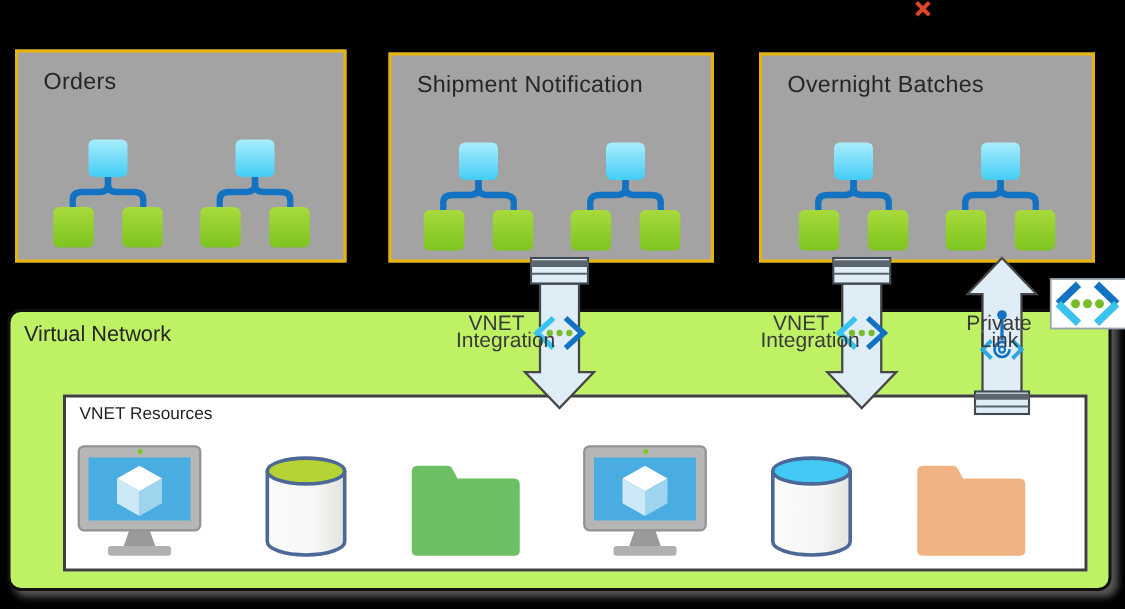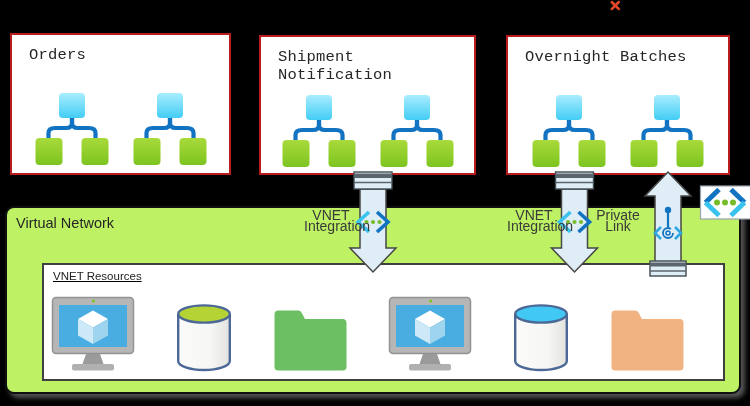--- a/index.html
+++ b/index.html
@@ -1,40 +1,40 @@
 <!DOCTYPE html>
 <html><head>
 <meta charset="utf-8">
 <style>
   html,body{margin:0;padding:0;background:#000;}
   #stage{
     position:relative;width:750px;height:406px;background:#000;overflow:hidden;
     font-family:"Liberation Sans",sans-serif;-webkit-font-smoothing:antialiased;
   }
   .app-box{
-    position:absolute;background:#ffffff;border:2px solid #b91c1c;box-sizing:border-box;font-family:Liberation Mono, monospace;
+    position:absolute;background:#a3a3a3;border:2px solid #eab308;box-sizing:border-box;
   }
   .app-title{
     margin:0;padding:11px 0 0 17px;font-size:15.5px;font-weight:400;color:#262626;
     letter-spacing:.2px;
   }
   .tree-row{
     position:absolute;left:0;right:0;top:57px;display:flex;justify-content:center;gap:24px;
   }
   .vnet-box{
     position:absolute;left:5px;top:206px;width:736px;height:188px;background:#bef264;
     border:2px solid #101010;border-radius:9px;box-sizing:border-box;
     box-shadow:4px 4px 5px rgba(130,130,130,.65);
   }
   .vnet-title{
     margin:0;padding:7px 0 0 9px;font-size:14.5px;font-weight:400;color:#262626;
   }
   .res-box{
     position:absolute;left:35px;top:55px;width:683px;height:118px;background:#fff;
-    border:2px solid #3f3f3f;box-sizing:border-box;text-decoration:underline;
+    border:2px solid #3f3f3f;box-sizing:border-box;
   }
   .res-title{
     margin:0;padding:5px 0 0 9px;font-size:11.5px;font-weight:400;color:#222;
   }
   .res-row{
     position:absolute;left:0;right:0;bottom:7px;padding:0 38px 0 7px;
     display:flex;justify-content:space-between;align-items:flex-end;
   }
   .conn-label{
     position:absolute;top:210px;font-size:14px;line-height:11px;text-align:center;
@@ -236,15 +236,15 @@
       <path d="M731 189.5 L744.5 202.5" fill="none" stroke="#1273c3" stroke-width="5"></path>
       <path d="M744.5 202.5 L731 215.5" fill="none" stroke="#3ac2ee" stroke-width="5"></path>
       <circle cx="717" cy="202.5" r="3" fill="#76bc2d"></circle>
       <circle cx="725" cy="202.5" r="3" fill="#76bc2d"></circle>
       <circle cx="733" cy="202.5" r="3" fill="#76bc2d"></circle>
     </g>
   </svg>
 
   <div class="conn-label" style="left:304px;width:54px">VNET Integration</div>
   <div class="conn-label" style="left:507px;width:54px">VNET Integration</div>
-  <div class="conn-label" style="left:596px;width:44px">Private Link</div>
+  <div class="conn-label" style="left:644px;width:44px">Private Link</div>
 
 </div>
 
 </body></html>

